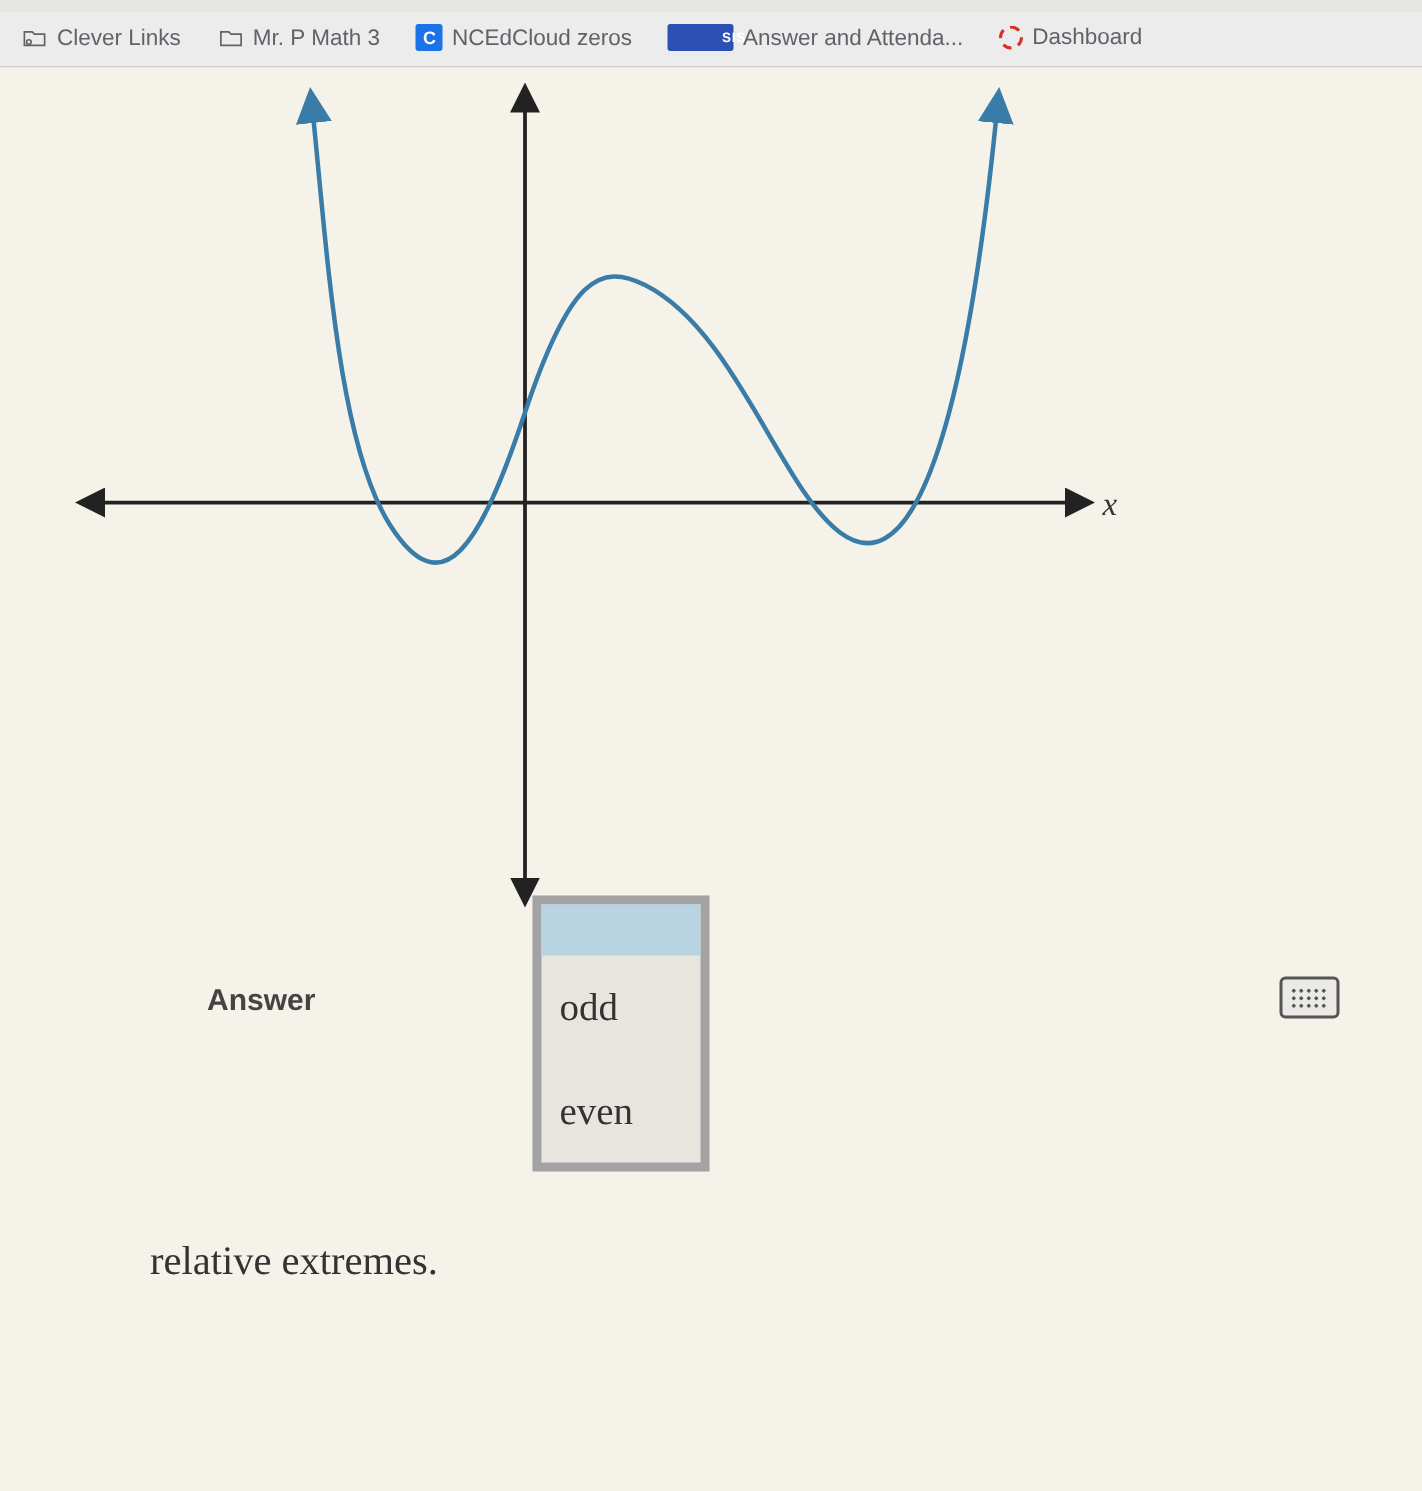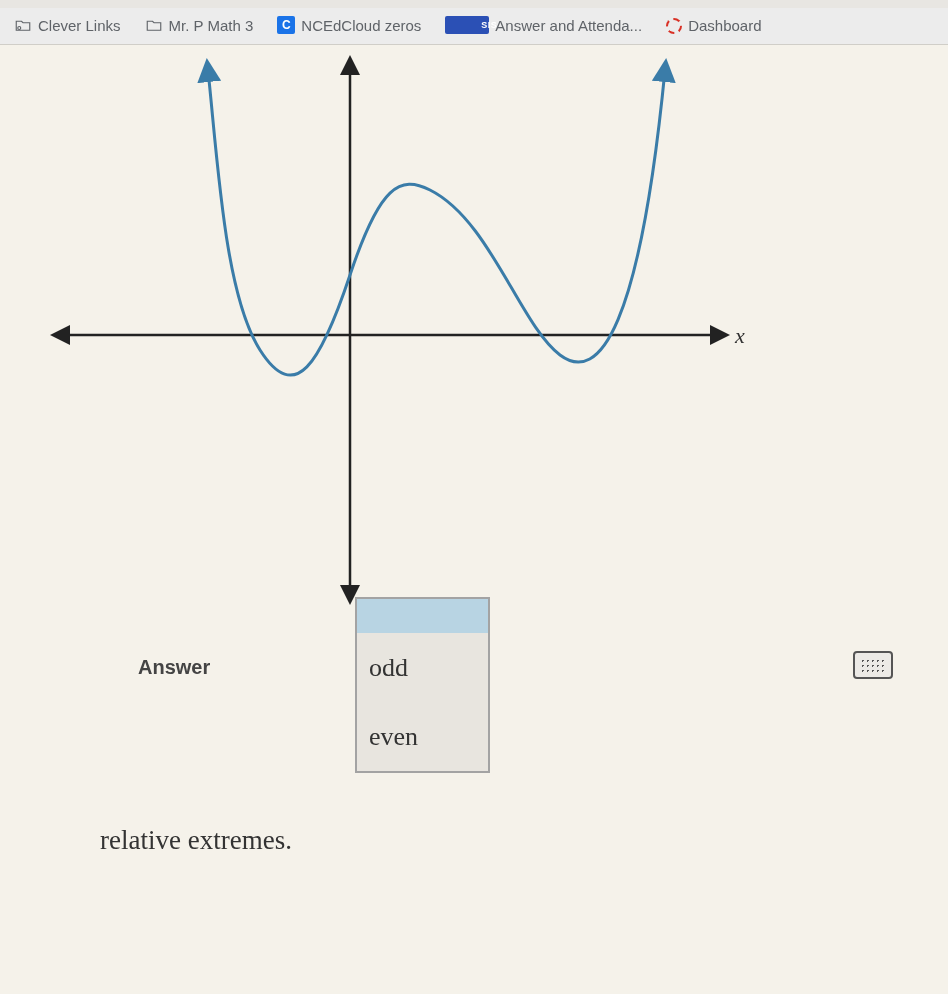--- a/index.html
+++ b/index.html
@@ -13,21 +13,21 @@
     position: relative;
   }
   
   .nav-row {
     height: 8px;
     background: #e8e6e2;
   }
   
   .bookmarks {
     display: flex;
-    align-items: flex-end;
+    align-items: flex-start;
     gap: 24px;
     padding: 8px 14px 10px 14px;
     background: #ececec;
     border-bottom: 1px solid #d0cec8;
     font-size: 15px;
     color: #5f6368;
   }
   .bookmark {
     display: flex;
     align-items: center;
@@ -109,22 +109,22 @@
     content:"";
     width:26px; height:14px;
     background-image: radial-gradient(#555 1px, transparent 1px);
     background-size: 5px 5px;
   }
   
   .dropdown-open {
     position:absolute;
     left: 355px;
     top: -18px;
-    width: 135px;
-    border: 2px solid #a3a3a3;
+    width: 118px;
+    border: 6px solid #a3a3a3;
     background: #e8e5df;
     font-family: "Times New Roman", serif;
     font-size: 26px;
     z-index: 10;
   }
   .dropdown-open .highlight {
     background: #b8d4e3;
     height: 34px;
   }
   .dropdown-open .opt {

